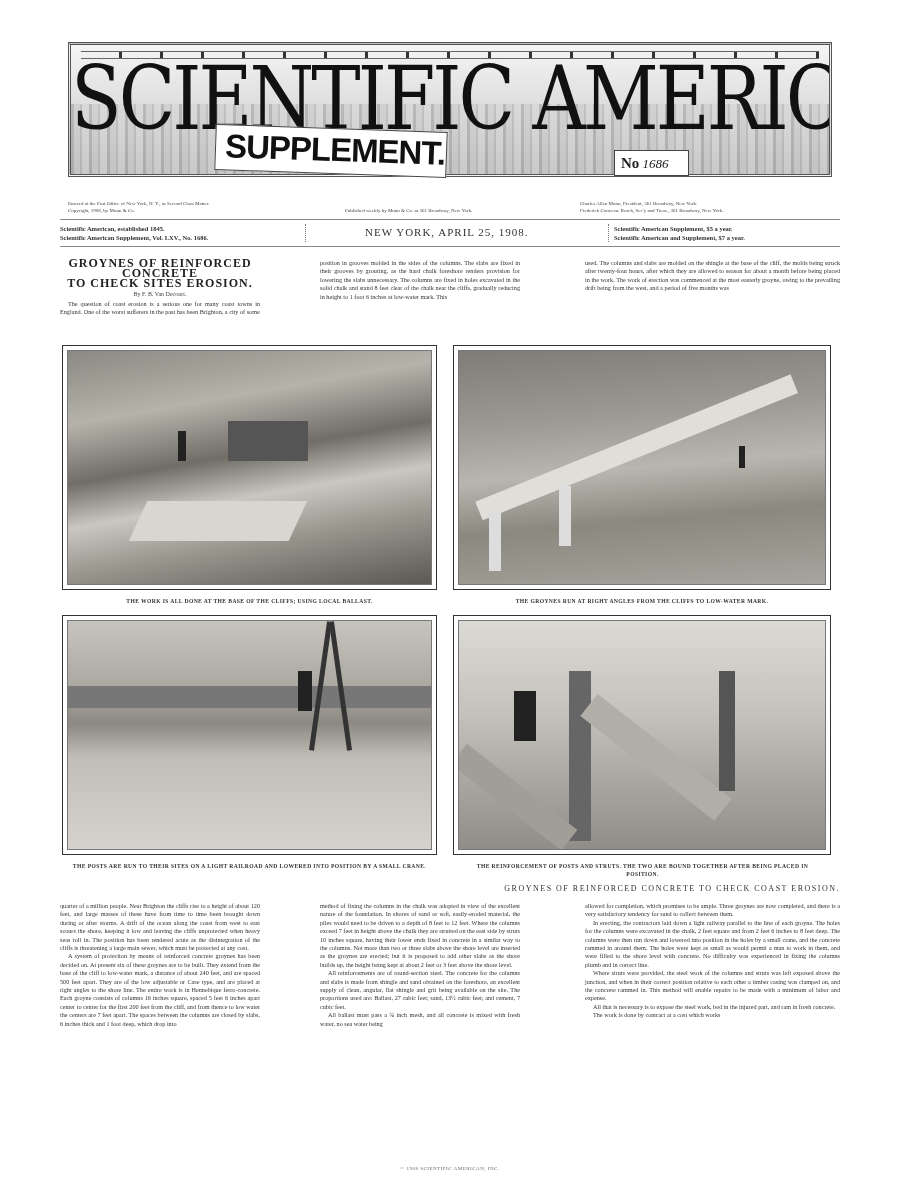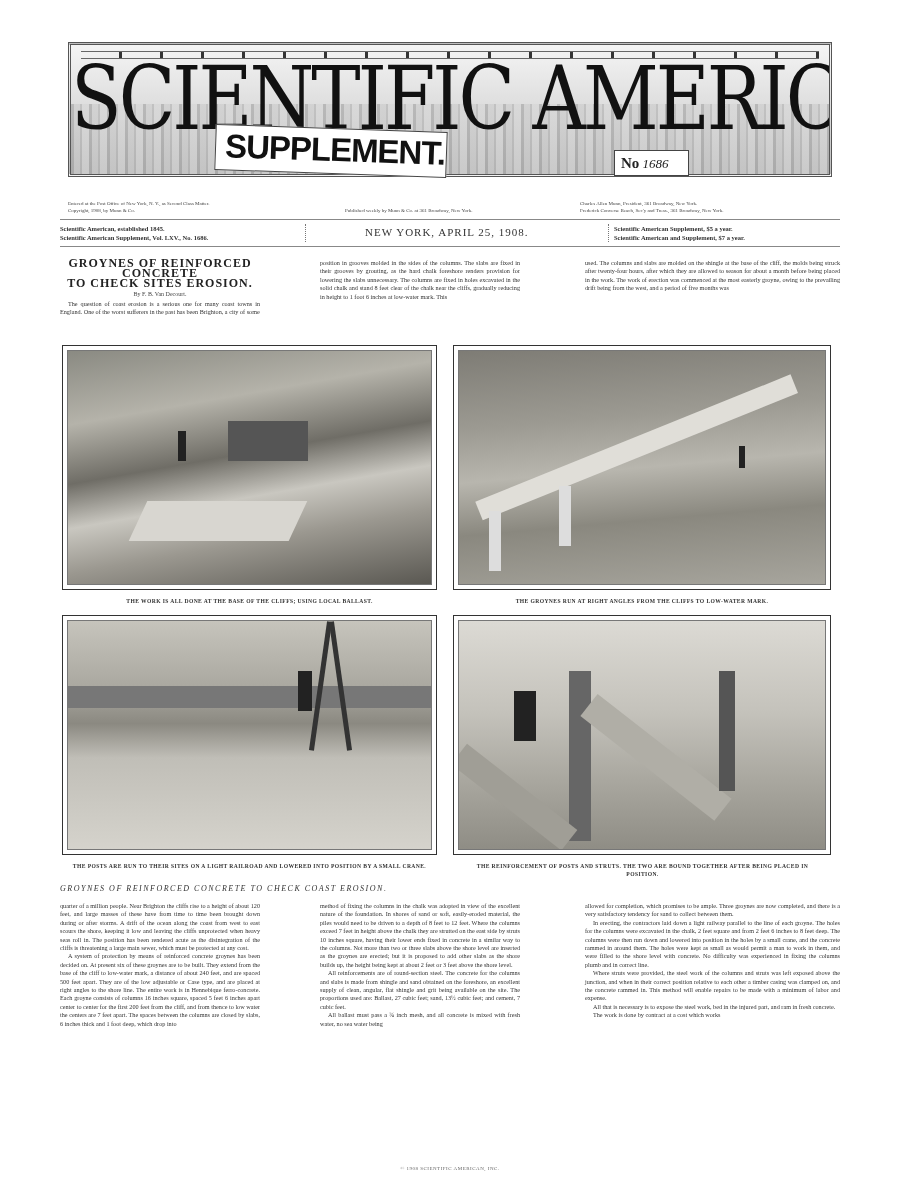--- a/index.html
+++ b/index.html
@@ -19,21 +19,21 @@
   .info{font-size:6.5px;line-height:9px;font-weight:bold;color:#333;}
   .dateline{font-size:11px;letter-spacing:1px;color:#333;}
   
   .col{font-size:6.2px;line-height:8.4px;text-align:justify;color:#333;}
   .col p{margin:0;text-indent:8px;}
   .headline{font-size:12px;font-weight:bold;letter-spacing:1px;text-align:center;line-height:10px;color:#222;}
   .byline{font-size:6px;text-align:center;color:#444;margin:3px 0;}
   .photo{border:1px solid #333;box-sizing:border-box;}
   .photo .inner{position:absolute;inset:4px;border:1px solid #777;overflow:hidden;}
   .caption{font-size:5.6px;font-weight:bold;letter-spacing:.4px;text-align:center;line-height:8px;color:#333;}
-  .bigcap{font-size:8px;letter-spacing:1.5px;text-align:left;color:#333;font-style:italic;}
+  .bigcap{font-size:8px;letter-spacing:1.5px;text-align:right;color:#333;}
   .footer{font-size:5px;letter-spacing:.5px;color:#666;text-align:center;}
 </style>
 </head>
 <body>
 
 <div class="abs masthead">
   <div class="dots"></div>
   <div class="scene"></div>
   <div class="mast-title">SCIENTIFIC AMERICAN</div>
 </div>

